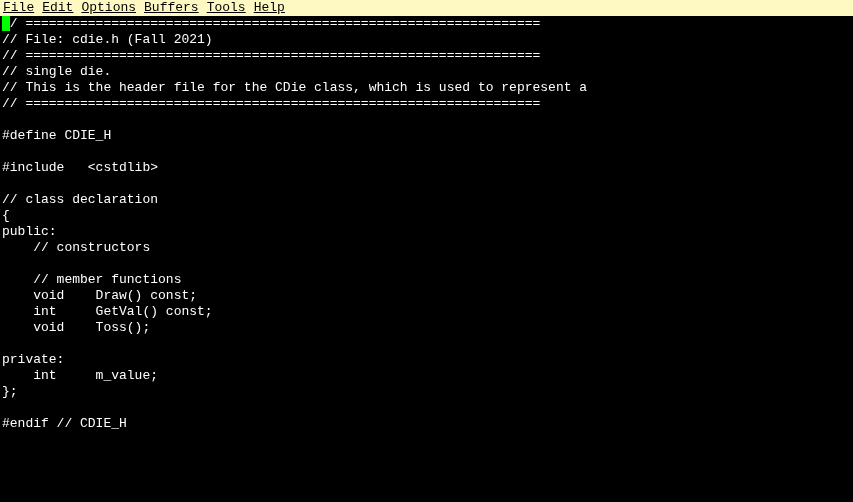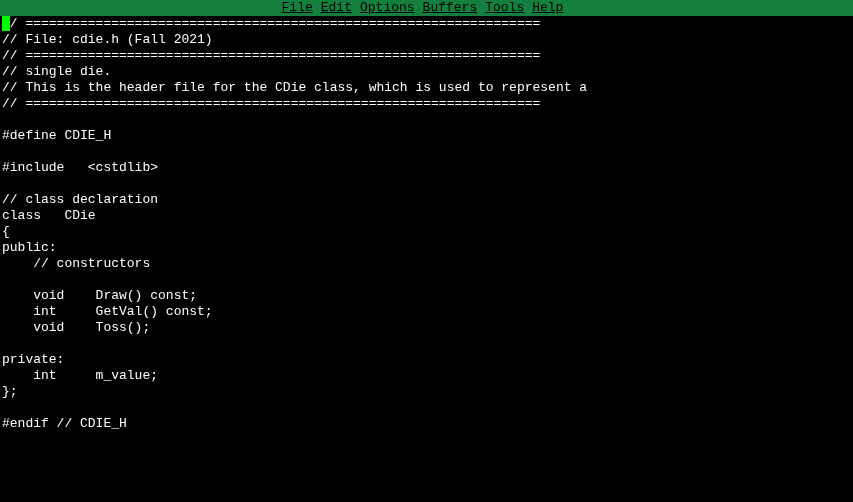--- a/index.html
+++ b/index.html
@@ -9,27 +9,26 @@
     }
     body {
       background: #000000;
       font-family: "Courier New", Courier, monospace;
       font-size: 13px;
       width: 853px;
       height: 502px;
       overflow: hidden;
     }
     .menubar {
-      background: #15803d;
+      background: #fef9c3;
       color: #000000;
       padding: 0 3px;
       height: 16px;
       line-height: 16px;
       white-space: nowrap;
-      text-align: center;
     }
     .menubar span {
       margin-right: 8px;
       text-decoration: underline;
       text-decoration-color: #000000;
       cursor: pointer;
     }
     .editor {
       position: relative;
       padding: 0;
@@ -65,25 +64,25 @@
   <div class="line">// ==================================================================</div>
   <div class="line">// single die.</div>
   <div class="line">// This is the header file for the CDie class, which is used to represent a</div>
   <div class="line">// ==================================================================</div>
   <div class="line"></div>
   <div class="line">#define CDIE_H</div>
   <div class="line"></div>
   <div class="line">#include   &lt;cstdlib&gt;</div>
   <div class="line"></div>
   <div class="line">// class declaration</div>
-  <div class="line">class   CDie</div>
   <div class="line">{</div>
   <div class="line">public:</div>
   <div class="line">    // constructors</div>
   <div class="line"></div>
+  <div class="line">    // member functions</div>
   <div class="line">    void    Draw() const;</div>
   <div class="line">    int     GetVal() const;</div>
   <div class="line">    void    Toss();</div>
   <div class="line"></div>
   <div class="line">private:</div>
   <div class="line">    int     m_value;</div>
   <div class="line">};</div>
   <div class="line"></div>
   <div class="line">#endif // CDIE_H</div>
 </div>

